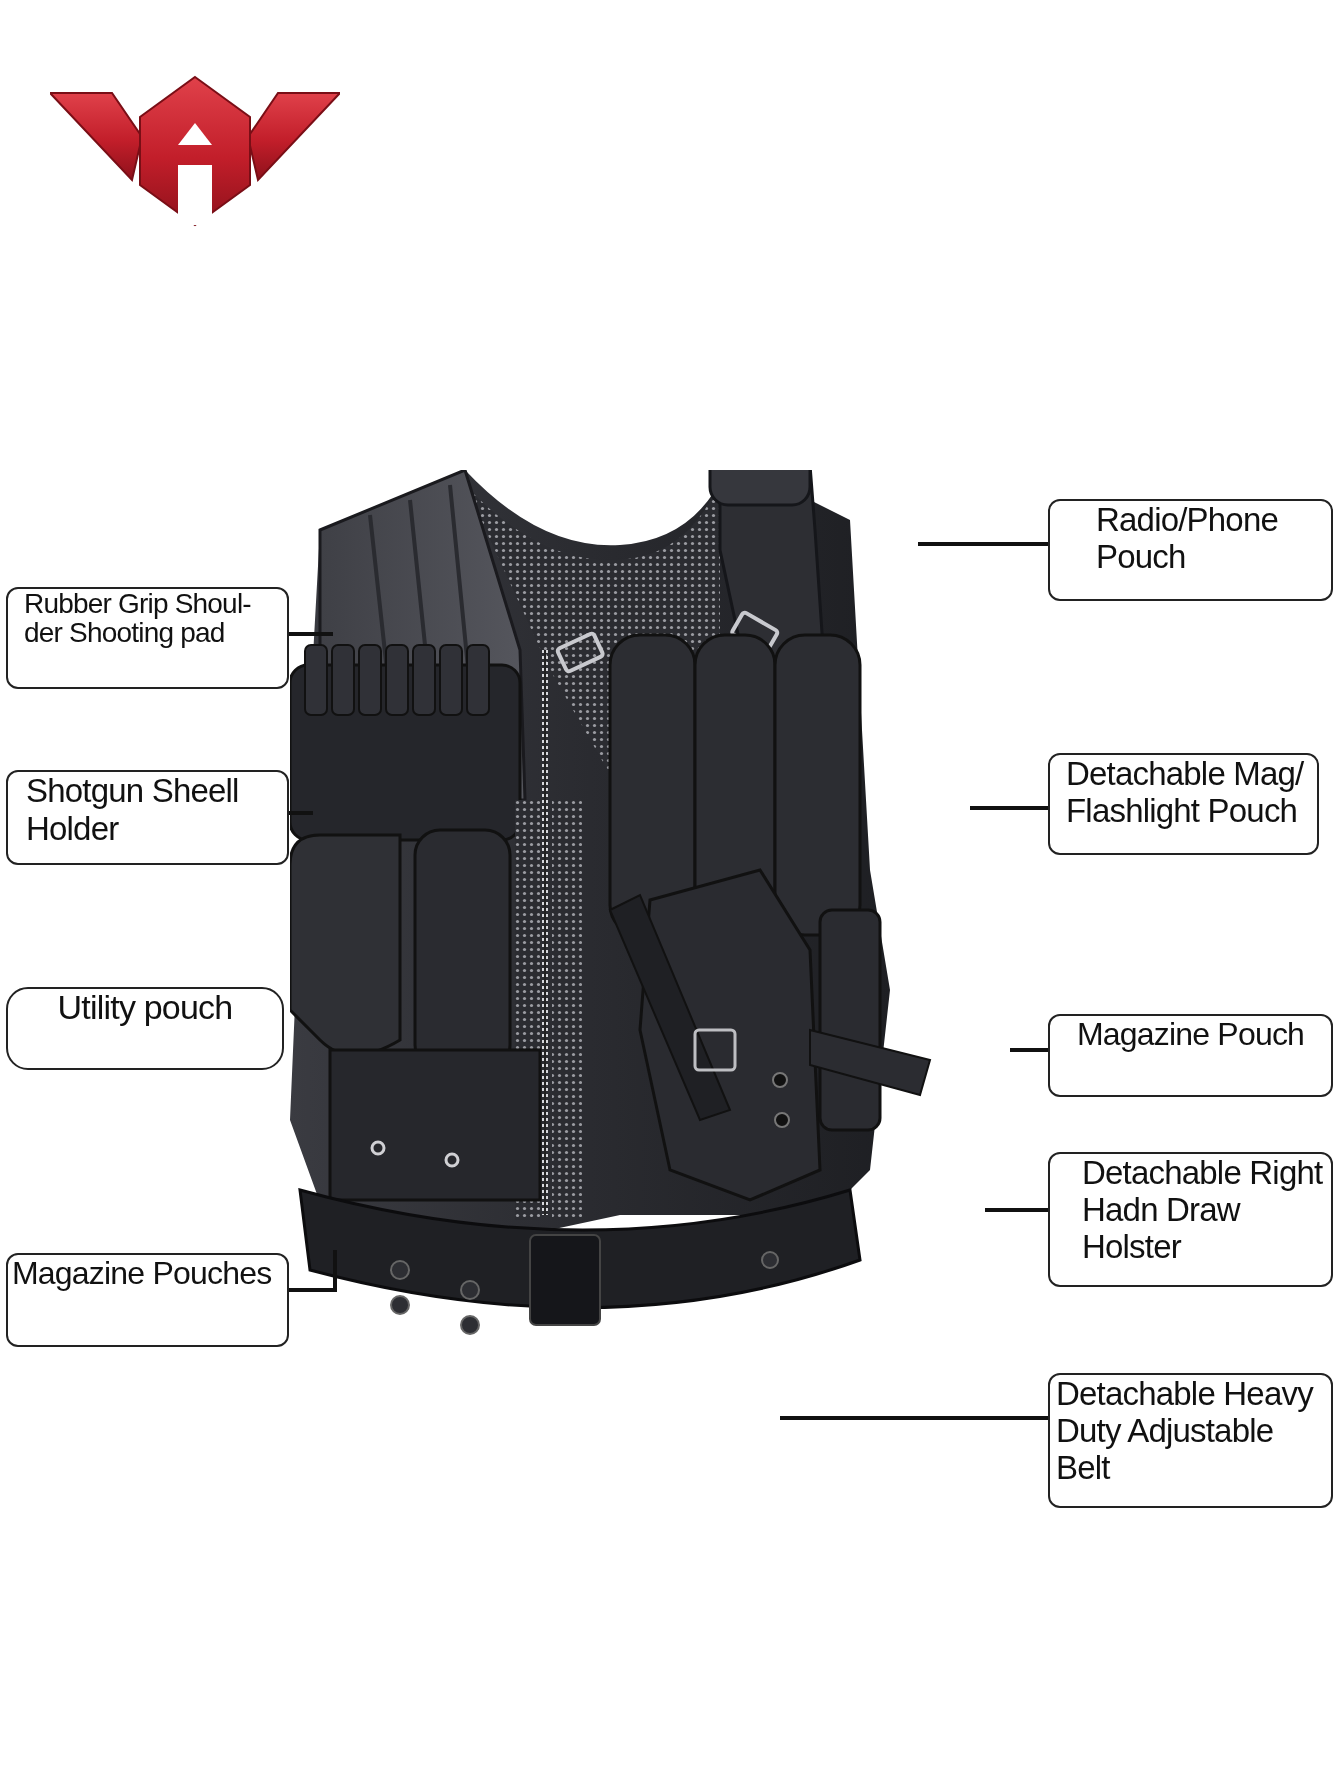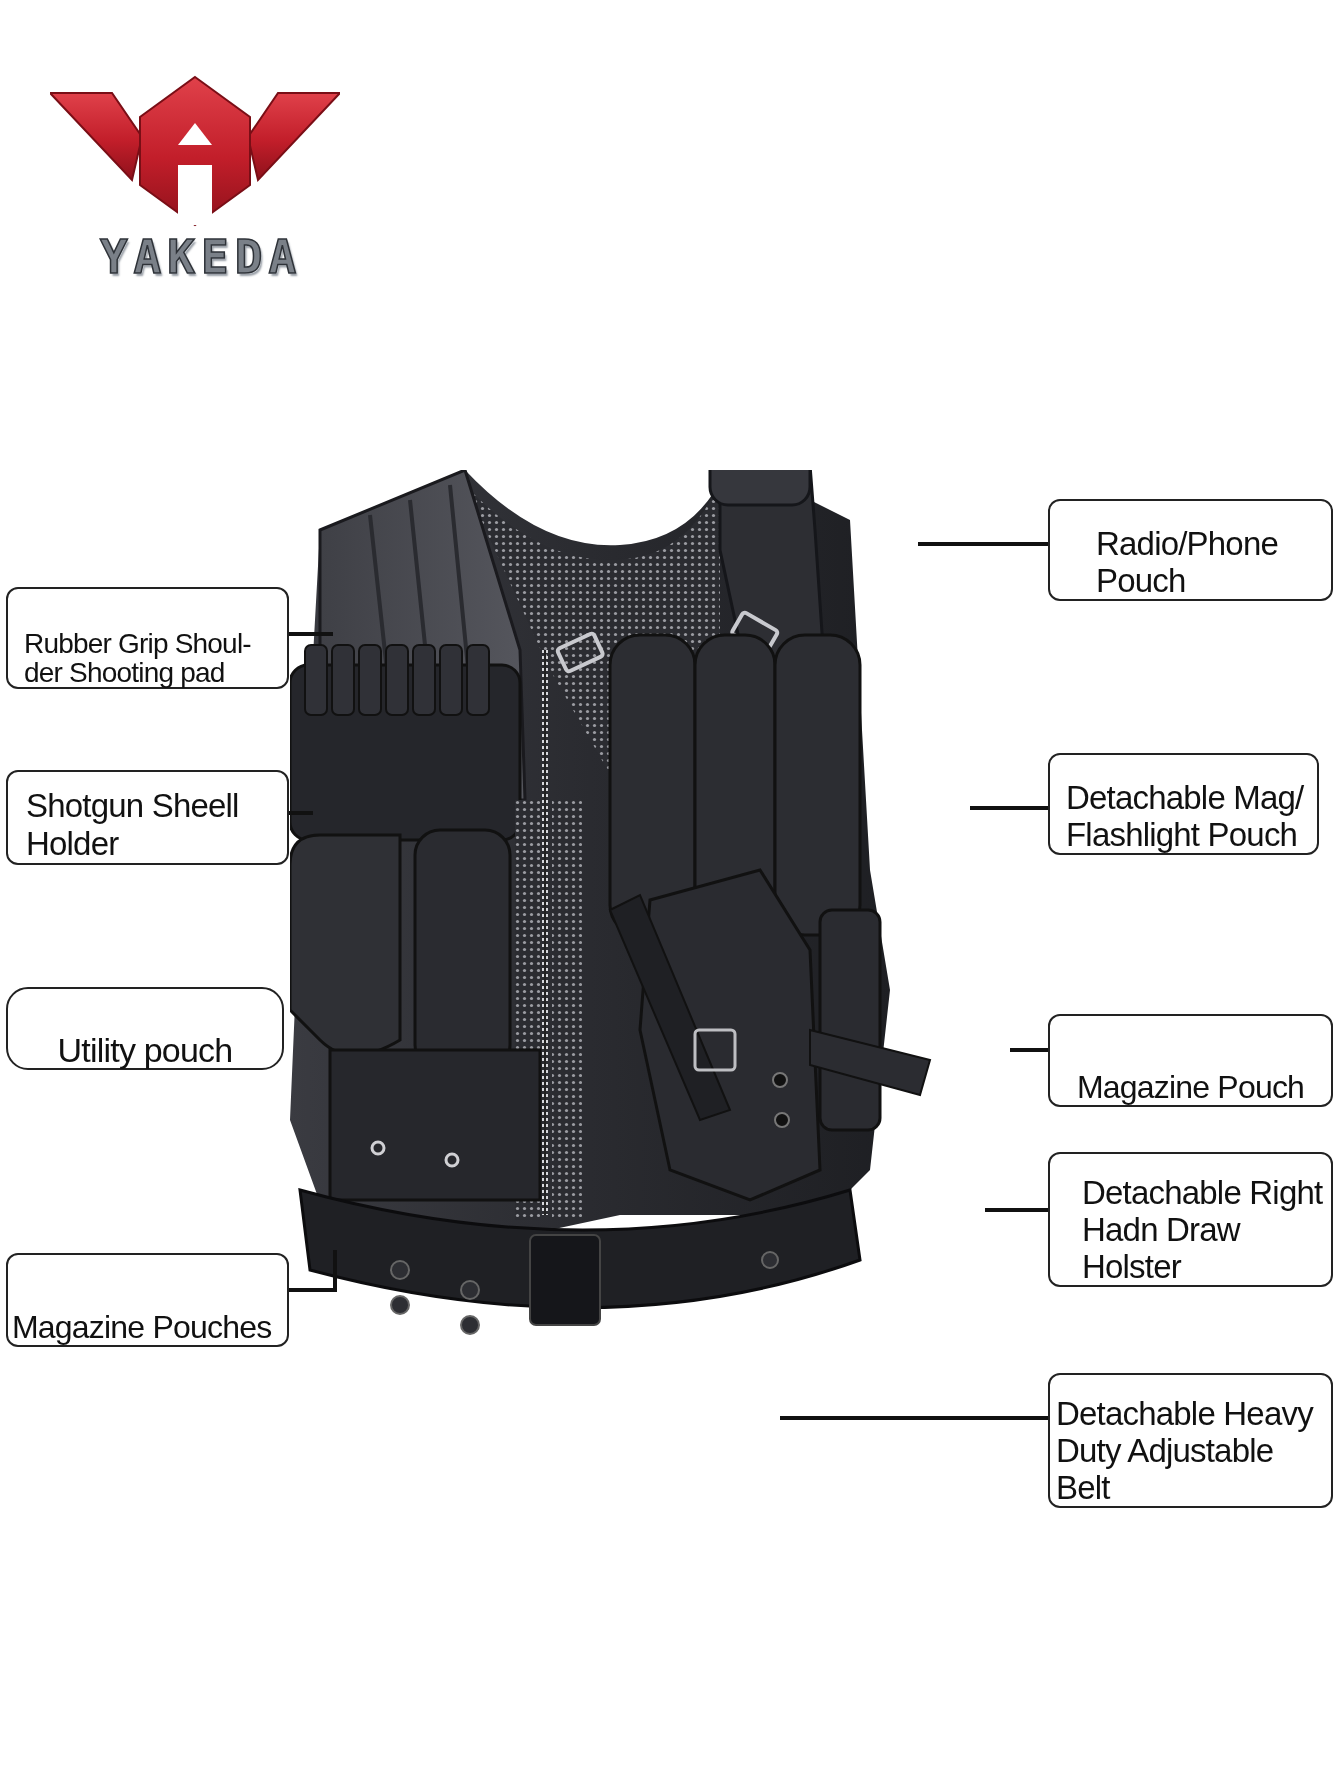--- a/index.html
+++ b/index.html
@@ -9,21 +9,21 @@
   .logo svg { display: block; }
   .brand-word { position: absolute; left: 16px; top: 155px; width: 270px; text-align: center;
                 font-family: "DejaVu Sans Mono", monospace; font-weight: bold; font-size: 46px;
                 letter-spacing: 6px; color: #7a8088;
                 -webkit-text-stroke: 1.5px #2e3238;
                 text-shadow: 1px 1px 0 #d7dbe0, 2px 3px 2px #9aa0a8; }
   .vest { position: absolute; left: 290px; top: 470px; width: 770px; height: 1010px; }
   .line { position: absolute; background: #111; }
   .callout { position: absolute; border: 2.5px solid #222; border-radius: 12px; background: #fff;
              box-sizing: border-box; font-size: 30px; line-height: 36px; letter-spacing: -0.8px;
-             display: flex; align-items: flex-end; }
+             display: flex; align-items: flex-start; }
   .callout span { white-space: pre-line; display: block; }
   .callout.center { justify-content: center; text-align: center; }
   .callout.left-text { justify-content: flex-start; text-align: left; }
 </style>
 </head>
 <body>
 
 <div class="logo">
   <svg width="290" height="160" viewBox="0 0 290 160">
     <defs>
@@ -35,21 +35,20 @@
     </defs>
 
     <polygon points="0,18 62,18 92,62 82,105" fill="url(#red)" stroke="#7a0e16" stroke-width="2"></polygon>
 
     <polygon points="290,18 228,18 198,62 208,105" fill="url(#red)" stroke="#7a0e16" stroke-width="2"></polygon>
 
     <polygon points="145,2 200,42 200,110 145,150 90,110 90,42" fill="url(#red)" stroke="#7a0e16" stroke-width="2"></polygon>
     <polygon points="145,48 128,70 162,70" fill="#ffffff"></polygon>
     <rect x="128" y="90" width="34" height="60" fill="#ffffff"></rect>
   </svg>
-  <div class="brand-word">YAKEDA</div>
 </div>
 
 <div class="vest">
   <svg width="770" height="1010" viewBox="0 0 770 1010">
     <defs>
       <pattern id="mesh" width="7" height="7" patternUnits="userSpaceOnUse">
         <rect width="7" height="7" fill="#2b2c31"></rect>
         <circle cx="3.5" cy="3.5" r="1.6" fill="#9b9ca2"></circle>
       </pattern>
       <linearGradient id="fabric" x1="0" y1="0" x2="1" y2="0">
@@ -152,21 +151,21 @@
 </div>
 
 <div class="callout left-text" style="left:1048px; top:499px; width:285px; height:102px; padding-left:46px; font-size:33px; line-height:37px;">
   <span>Radio/Phone
 Pouch</span>
 </div>
 <div class="callout left-text" style="left:1048px; top:753px; width:271px; height:102px; padding-left:16px; font-size:33px; line-height:37px;">
   <span>Detachable Mag/
 Flashlight Pouch</span>
 </div>
-<div class="callout center" style="left:1048px; top:1014px; width:285px; height:93px; font-size:32px;">
+<div class="callout center" style="left:1048px; top:1014px; width:285px; height:83px; font-size:32px;">
   <span>Magazine Pouch</span>
 </div>
 <div class="callout left-text" style="left:1048px; top:1152px; width:285px; height:135px; padding-left:32px; font-size:33px; line-height:37px;">
   <span>Detachable Right
 Hadn Draw
 Holster</span>
 </div>
 <div class="callout left-text" style="left:1048px; top:1361px; width:285px; height:135px; padding-left:6px; font-size:33px; line-height:37px;margin-top:12px;">
   <span>Detachable Heavy
 Duty Adjustable

